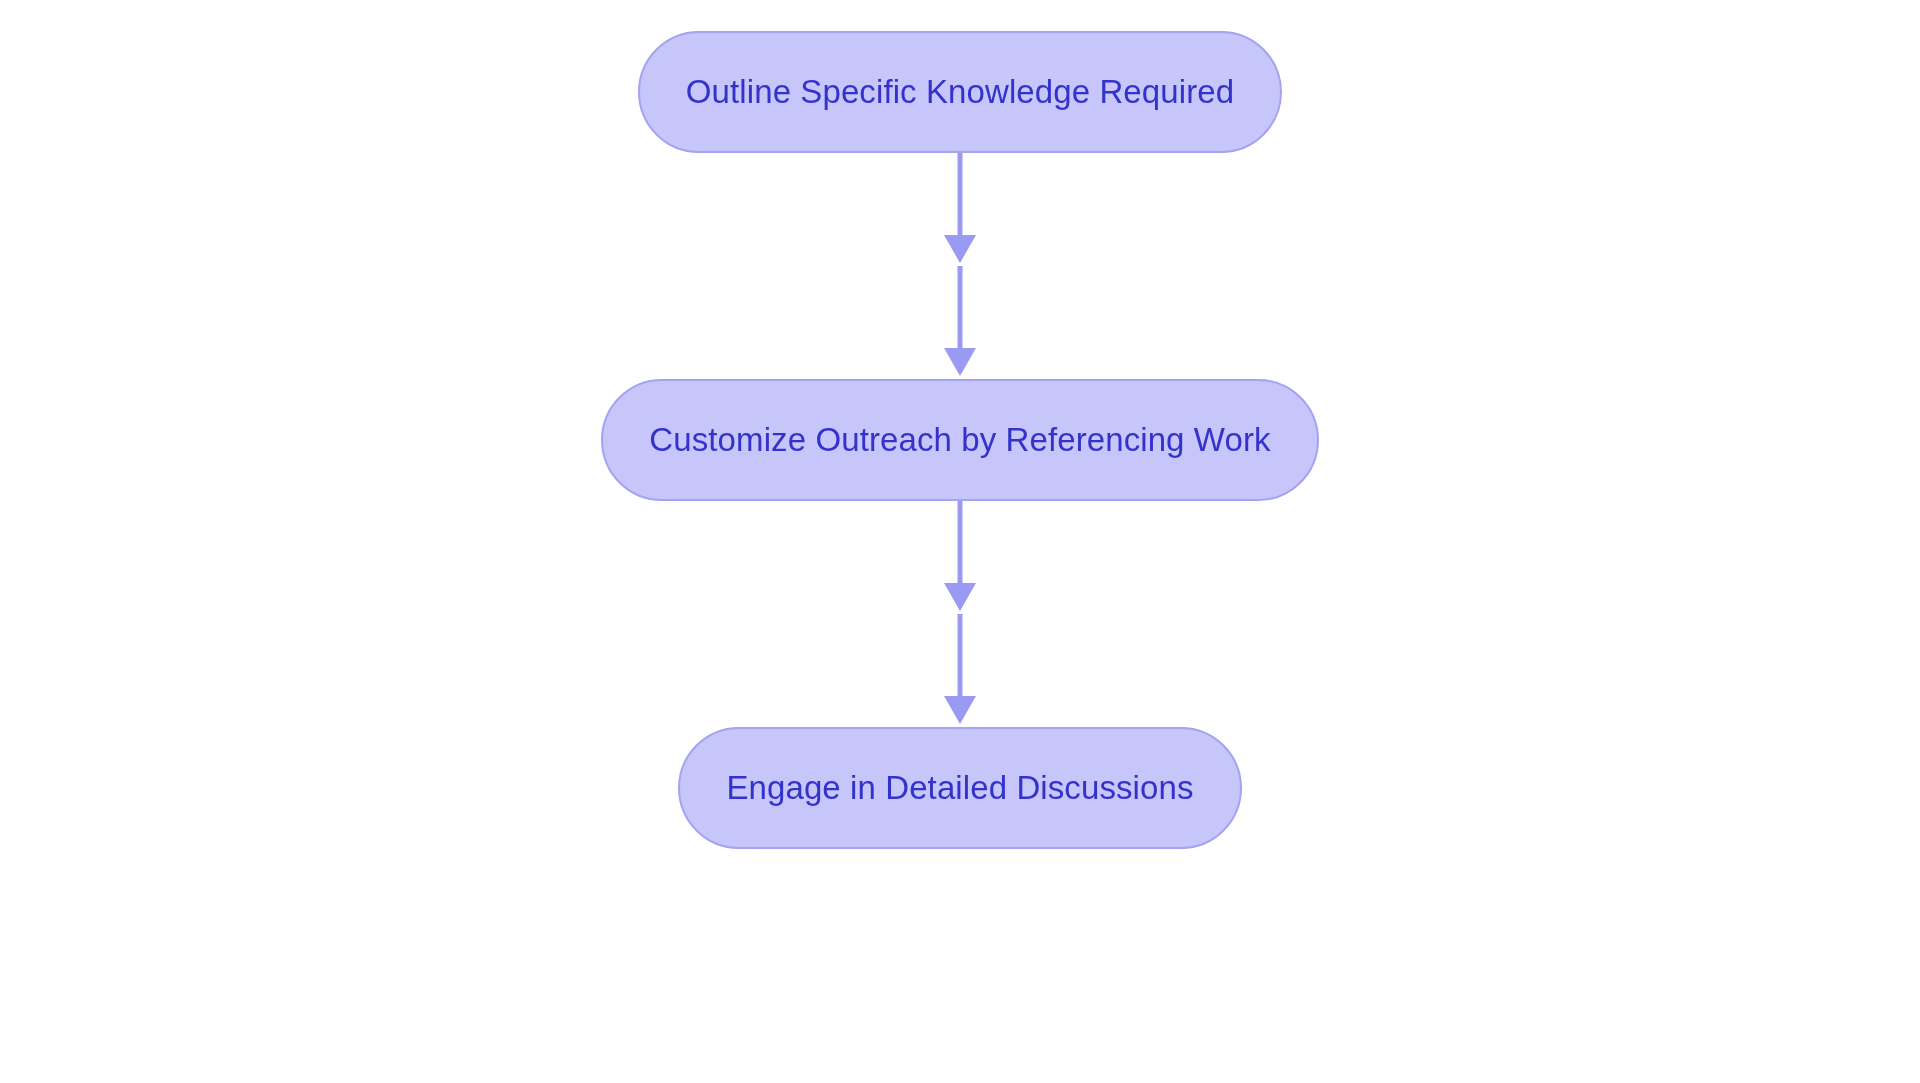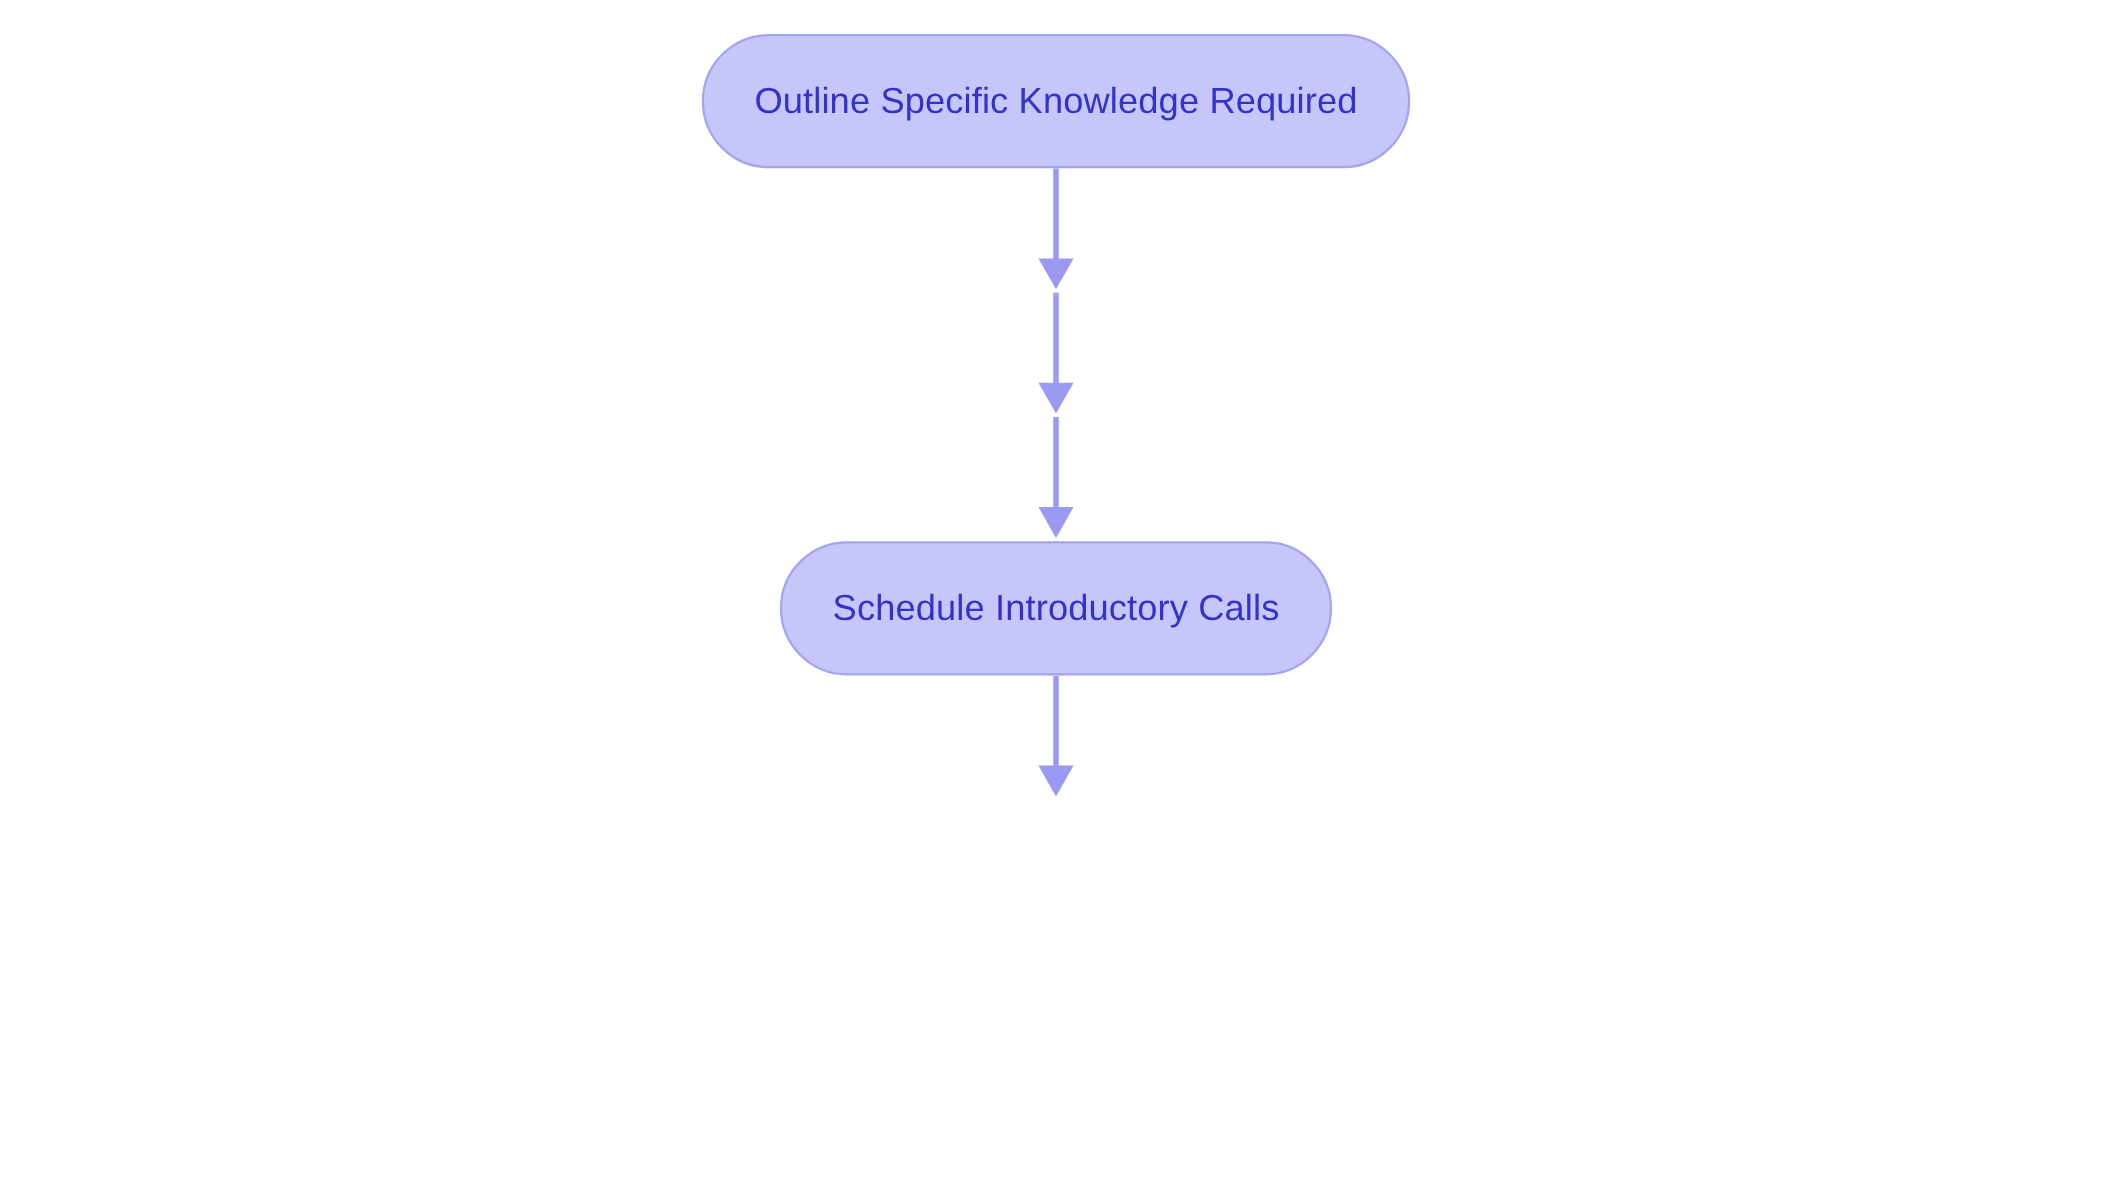--- a/index.html
+++ b/index.html
@@ -88,34 +88,37 @@
     </div>
 
 
     <div class="connector">
       <svg viewBox="0 0 120 113" xmlns="http://www.w3.org/2000/svg" aria-hidden="true">
         <line x1="60" y1="0" x2="60" y2="86" stroke="#9a9af4" stroke-width="5"></line>
         <polygon points="60,110 44,82 76,82" fill="#9a9af4"></polygon>
       </svg>
     </div>
 
-
-    <div class="connector">
-      <svg viewBox="0 0 120 113" xmlns="http://www.w3.org/2000/svg" aria-hidden="true">
-        <line x1="60" y1="0" x2="60" y2="86" stroke="#9a9af4" stroke-width="5"></line>
-        <polygon points="60,110 44,82 76,82" fill="#9a9af4"></polygon>
-      </svg>
-    </div>
-
     <div class="node">
-      <span class="node-label">Schedule Introductory Calls</span>
+      <span class="node-label">Customize Outreach by Referencing Work</span>
     </div>
 
     <div class="connector">
       <svg viewBox="0 0 120 113" xmlns="http://www.w3.org/2000/svg" aria-hidden="true">
         <line x1="60" y1="0" x2="60" y2="86" stroke="#9a9af4" stroke-width="5"></line>
         <polygon points="60,110 44,82 76,82" fill="#9a9af4"></polygon>
       </svg>
     </div>
 
 
+    <div class="connector">
+      <svg viewBox="0 0 120 113" xmlns="http://www.w3.org/2000/svg" aria-hidden="true">
+        <line x1="60" y1="0" x2="60" y2="86" stroke="#9a9af4" stroke-width="5"></line>
+        <polygon points="60,110 44,82 76,82" fill="#9a9af4"></polygon>
+      </svg>
+    </div>
+
+    <div class="node">
+      <span class="node-label">Engage in Detailed Discussions</span>
+    </div>
+
   </div>
 </div>
 
 </body></html>

